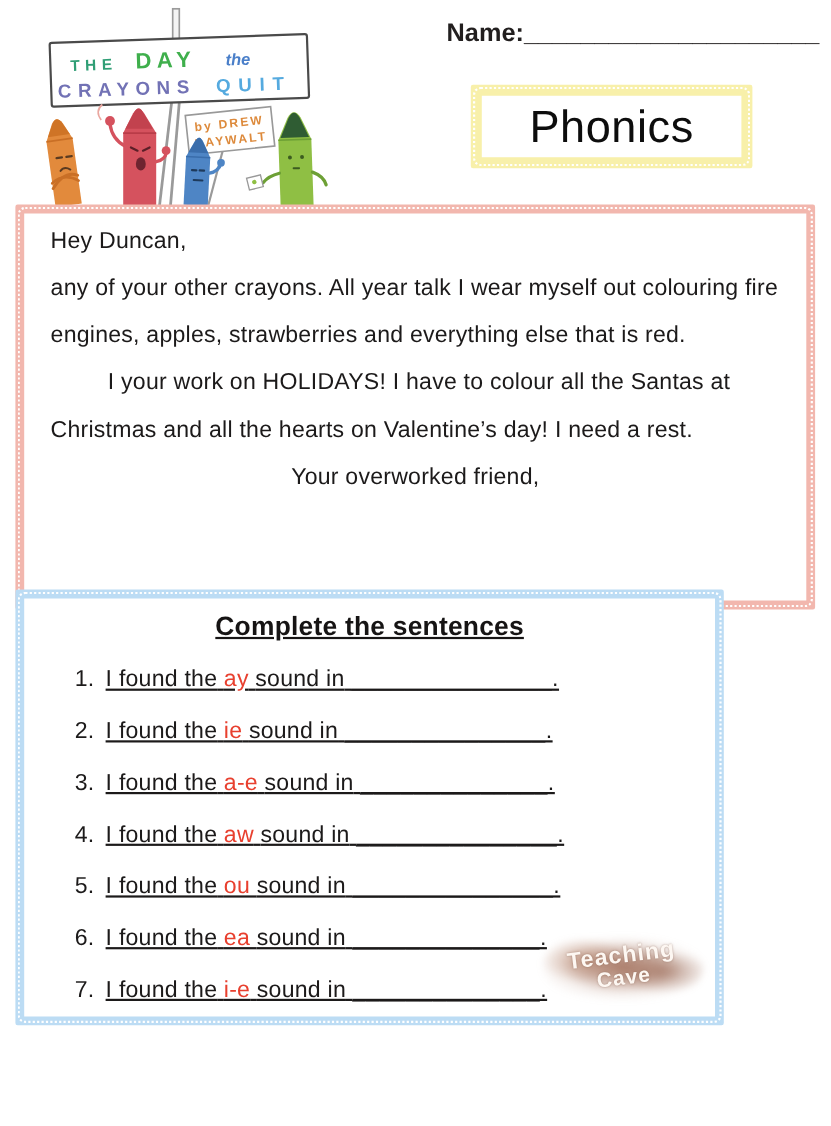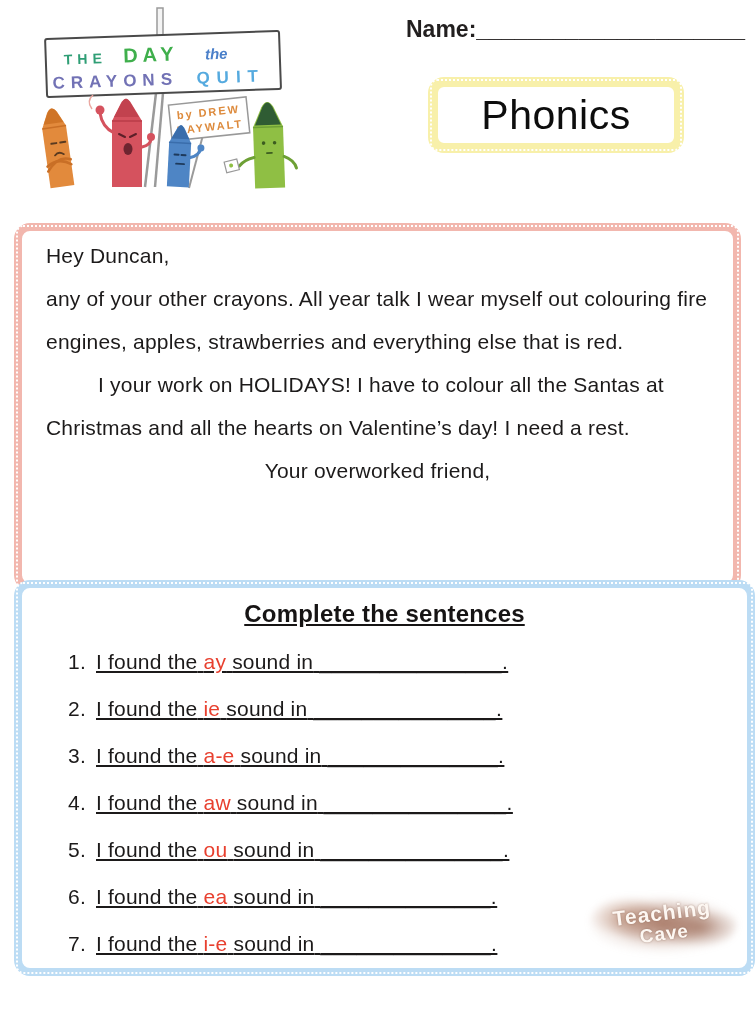--- a/index.html
+++ b/index.html
@@ -2,21 +2,21 @@
 <html><head>
 <meta charset="utf-8">
 <style>
   html,body { margin:0; padding:0; background:#ffffff; }
   .page {
     position:relative; width:755px; height:1024px; background:#ffffff;
     font-family:"Liberation Sans", sans-serif; color:#1d1b1b; overflow:hidden;
   }
 
   
-  .dotbox { position:absolute; box-sizing:border-box; border-radius:16px; background:#fff; }
+  .dotbox { position:absolute; box-sizing:border-box; border-radius:2px; background:#fff; }
   .dotbox::before {
     content:""; position:absolute; border-radius:7px; pointer-events:none;
     border:2px dotted #ffffff;
   }
   .pinkbox  { border:8px solid #f2b7ae; }
   .pinkbox::before  { inset:-6px; }
   .bluebox  { border:8px solid #bcdcf4; }
   .bluebox::before  { inset:-6px; }
   .yellowbox{ border:10px solid #f8f0aa; }
   .yellowbox::before{ inset:-8px; }
@@ -24,27 +24,27 @@
   
   .name-line { position:absolute; left:406px; top:16px; font-size:23px; font-weight:600; color:#221f1f; white-space:nowrap;text-align:right; }
   .name-line .blank { font-weight:600; letter-spacing:0; }
 
   .phonics { left:428px; top:77px; width:256px; height:76px; display:flex; align-items:center; justify-content:center; }
   .phonics .title { font-size:41px; color:#0d0d0d; letter-spacing:0.5px; }
 
   .cover { position:absolute; left:18px; top:5px; width:300px; height:185px; }
 
   
-  .letter { left:14px; top:186px; width:727px; height:368px; padding:3px 24px 0 24px;margin-top:37px; }
+  .letter { left:14px; top:186px; width:727px; height:368px; padding:3px 24px 0 24px; }
   .letter .line { font-size:21px; line-height:43px; letter-spacing:0.2px; color:#1c1a1a; white-space:nowrap; }
   .letter .indent { text-indent:52px; }
   .letter .center { text-align:center; white-space:normal; }
 
   
-  .quiz { left:14px; top:580px; width:741px; height:396px; padding:12px 20px 0 20px; }
+  .quiz { left:14px; top:536px; width:644px; height:396px; padding:12px 20px 0 20px; }
   .quiz-title { text-align:center; font-size:24px; font-weight:700; text-decoration:underline; color:#161414; letter-spacing:0.2px; }
   .q-rows { margin-top:10px; padding-left:26px; }
   .q-row { font-size:21px; line-height:47px; letter-spacing:0.2px; color:#1c1a1a; white-space:nowrap;text-decoration:underline; }
   .q-num { display:inline-block; min-width:22px; margin-right:6px; }
   .q-sound { color:#e8402f; }
   .q-blank { letter-spacing:0.5px; }
 
   
   .tc-logo { position:absolute; right:10px; bottom:8px; width:148px; height:74px; }
   .tc-blob {

